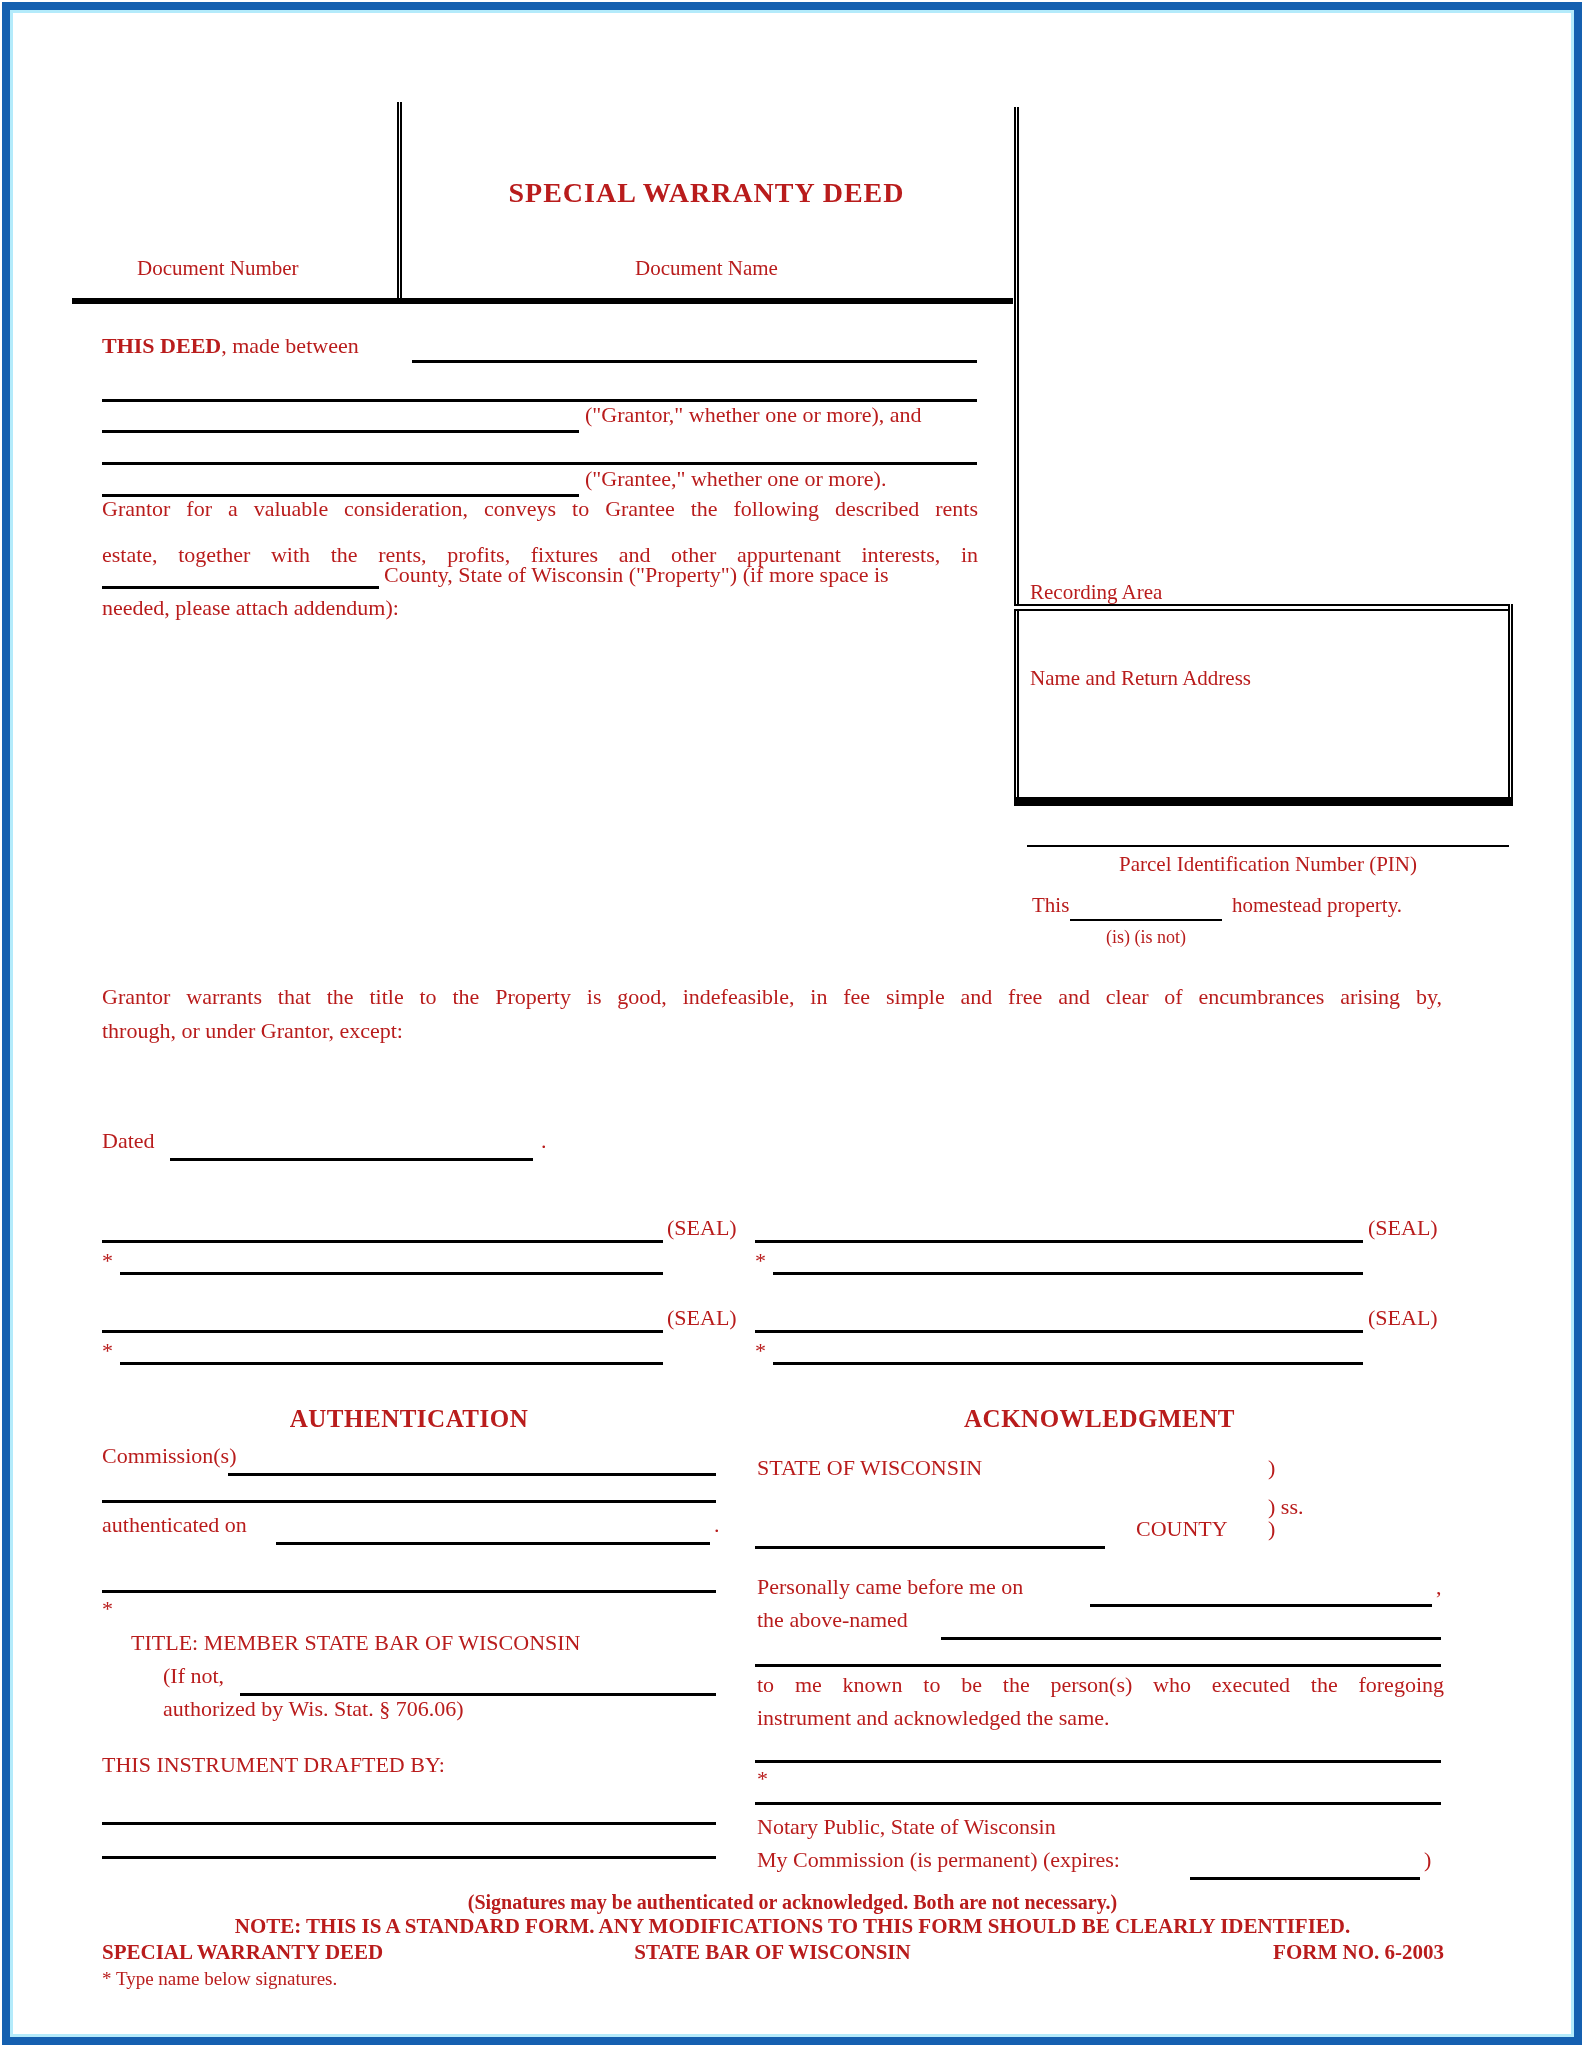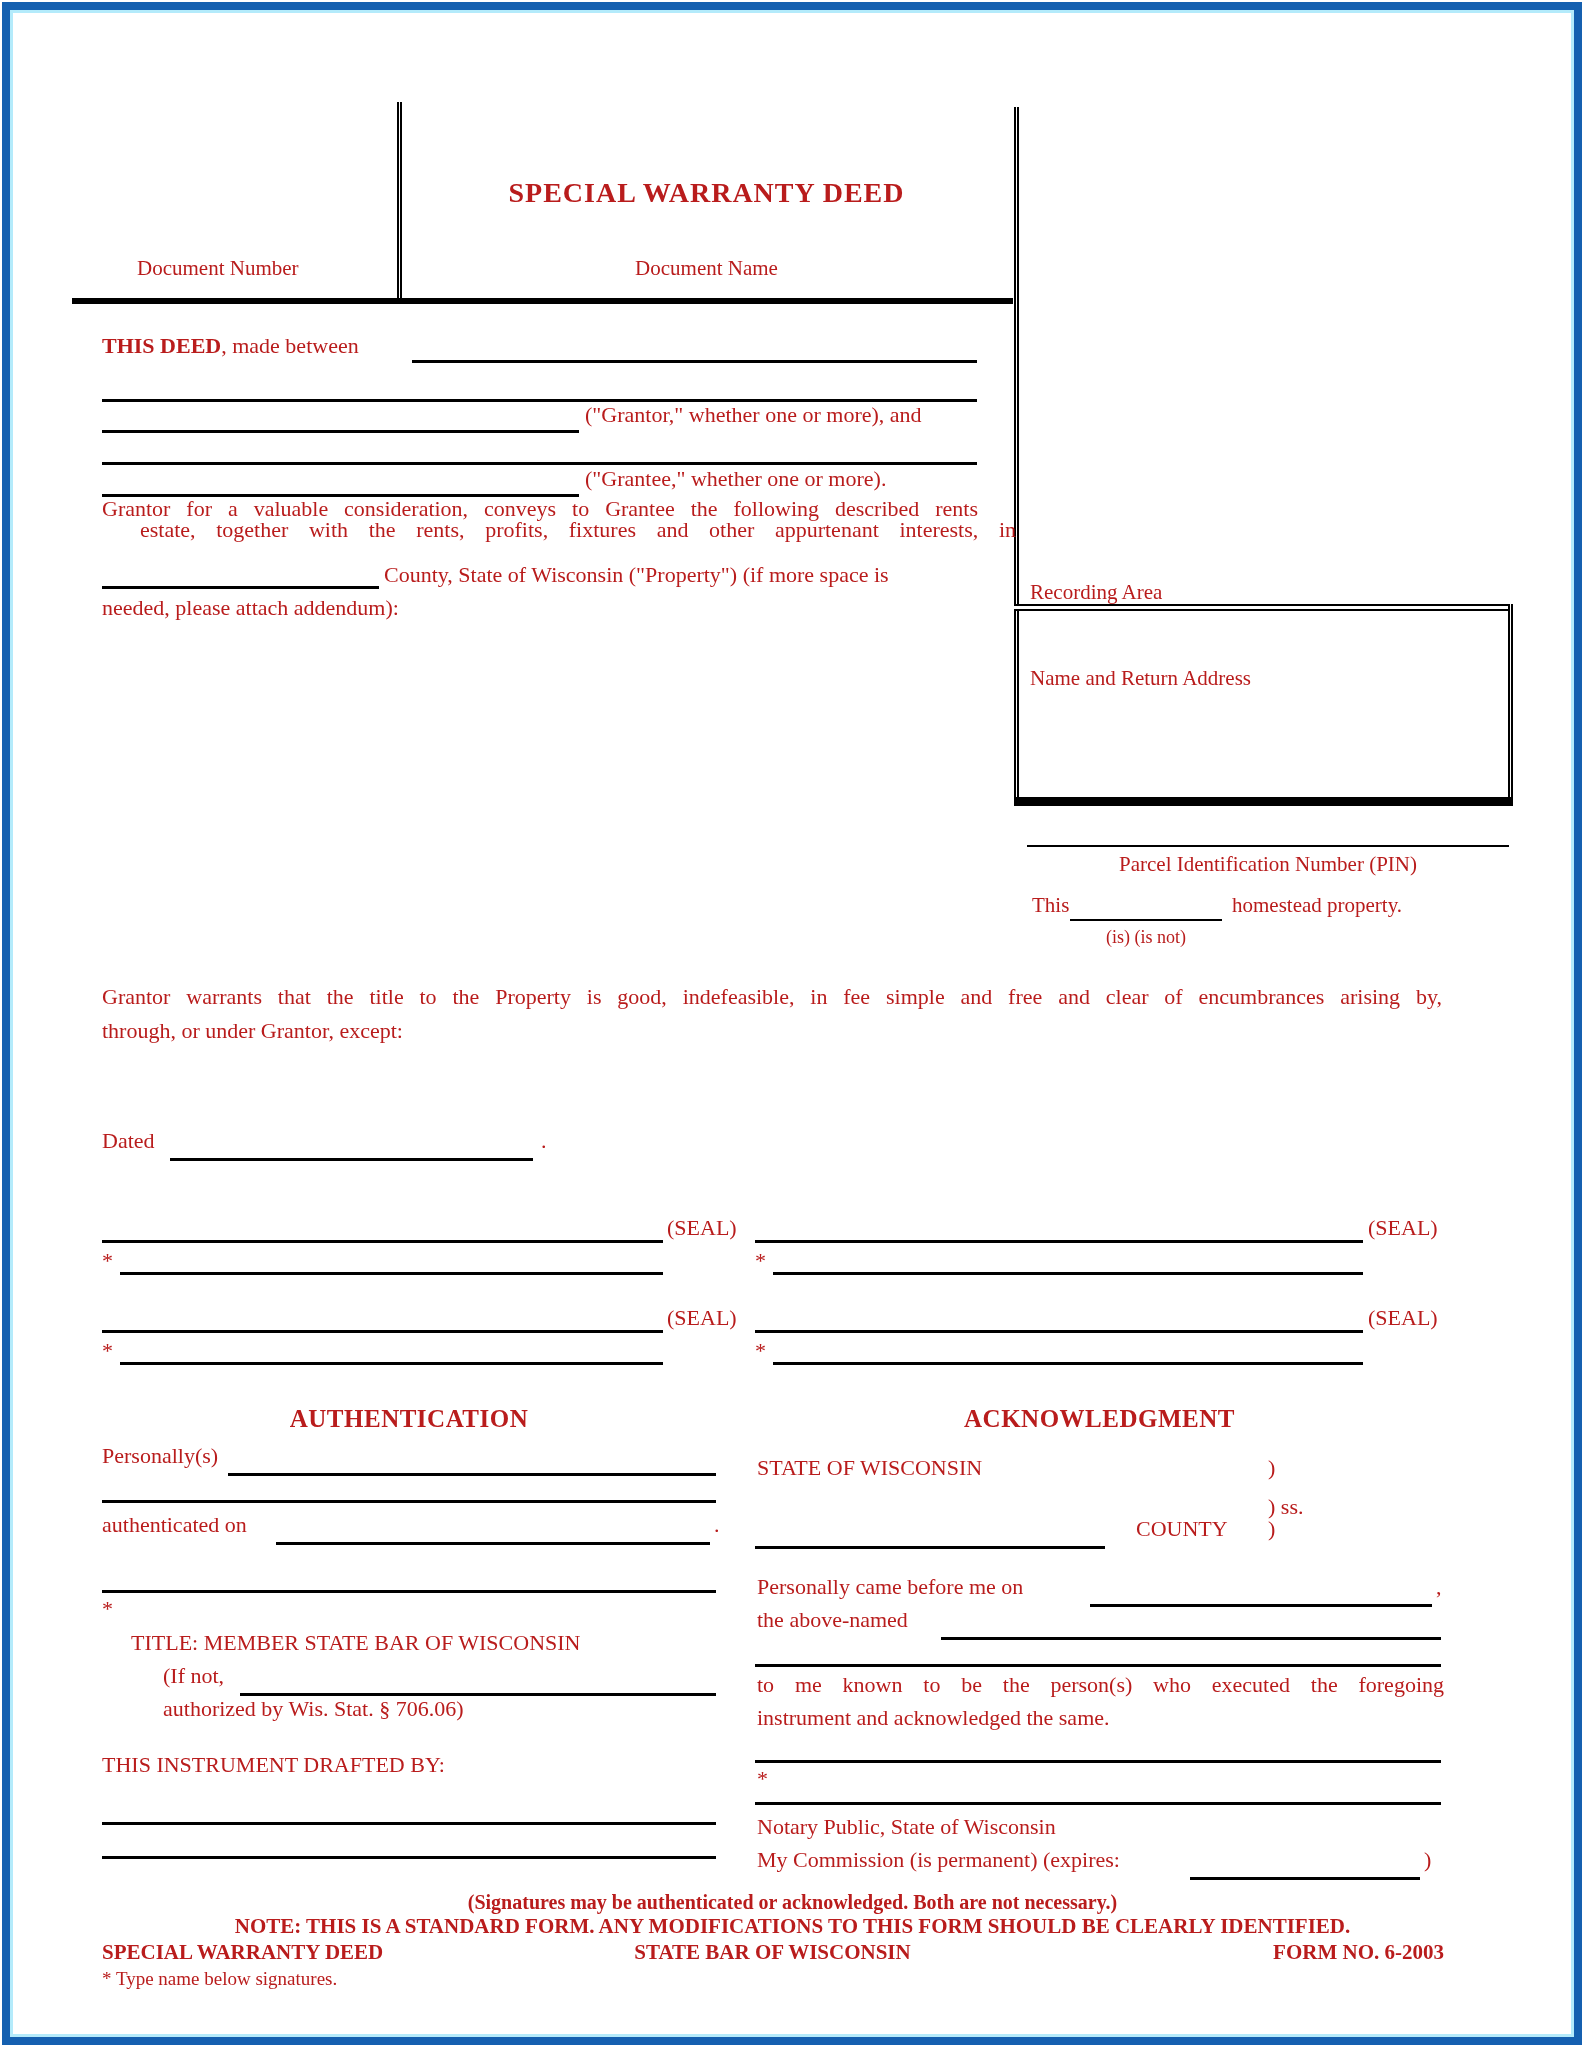--- a/index.html
+++ b/index.html
@@ -44,21 +44,21 @@
   <div class="t" style="left:102px;top:333px;"><span class="b">THIS DEED</span><span>, made between</span></div>
   <div class="blank" style="left:412px;top:332px;width:565px;"></div>
   <div class="blank" style="left:102px;top:371px;width:875px;"></div>
   <div class="blank" style="left:102px;top:402px;width:477px;"></div>
   <div class="t" style="left:585px;top:402px;">("Grantor," whether one or more), and</div>
   <div class="blank" style="left:102px;top:434px;width:875px;"></div>
   <div class="blank" style="left:102px;top:466px;width:477px;"></div>
   <div class="t" style="left:585px;top:466px;">("Grantee," whether one or more).</div>
 
   <div class="t just" style="left:102px;top:496px;width:876px;">Grantor for a valuable consideration, conveys to Grantee the following described rents</div>
-  <div class="t just" style="left:102px;top:517px;width:876px;margin-left:38px;">estate, together with the rents, profits, fixtures and other appurtenant interests, in</div>
+  <div class="t just" style="left:102px;top:542px;width:876px;">estate, together with the rents, profits, fixtures and other appurtenant interests, in</div>
   <div class="blank" style="left:102px;top:558px;width:277px;"></div>
   <div class="t" style="left:384px;top:562px;">County, State of Wisconsin ("Property") (if more space is</div>
   <div class="t" style="left:102px;top:595px;">needed, please attach addendum):</div>
   <div class="hotspot" style="left:102px;top:640px;width:875px;height:280px;"></div>
 
   <div class="t sm" style="left:1030px;top:580px;">Recording Area</div>
   <div class="hdouble" style="left:1014px;top:604px;width:499px;"></div>
   <div class="vdouble" style="left:1508px;top:604px;height:196px;"></div>
   <div class="t sm" style="left:1030px;top:624px;margin-top:42px;">Name and Return Address</div>
   <div class="hotspot" style="left:1020px;top:650px;width:485px;height:140px;"></div>
@@ -91,21 +91,21 @@
   <div class="blank" style="left:102px;top:1302px;width:561px;"></div>
   <div class="t" style="left:667px;top:1305px;">(SEAL)</div>
   <div class="blank" style="left:755px;top:1302px;width:608px;"></div>
   <div class="t" style="left:1368px;top:1305px;">(SEAL)</div>
   <div class="t" style="left:102px;top:1338px;">*</div>
   <div class="blank" style="left:120px;top:1334px;width:543px;"></div>
   <div class="t" style="left:755px;top:1338px;">*</div>
   <div class="blank" style="left:773px;top:1334px;width:590px;"></div>
 
   <div class="t hdr ctr" style="left:102px;top:1404px;width:614px;">AUTHENTICATION</div>
-  <div class="t" style="left:102px;top:1443px;">Personally(s)</div>
+  <div class="t" style="left:102px;top:1443px;">Commission(s)</div>
   <div class="blank" style="left:228px;top:1445px;width:488px;"></div>
   <div class="blank" style="left:102px;top:1472px;width:614px;"></div>
   <div class="t" style="left:102px;top:1512px;">authenticated on</div>
   <div class="blank" style="left:276px;top:1514px;width:434px;"></div>
   <div class="t" style="left:714px;top:1512px;">.</div>
   <div class="blank" style="left:102px;top:1562px;width:614px;"></div>
   <div class="t" style="left:102px;top:1596px;">*</div>
   <div class="t" style="left:131px;top:1630px;">TITLE: MEMBER STATE BAR OF WISCONSIN</div>
   <div class="t" style="left:163px;top:1663px;">(If not,</div>
   <div class="blank" style="left:240px;top:1665px;width:476px;"></div>

